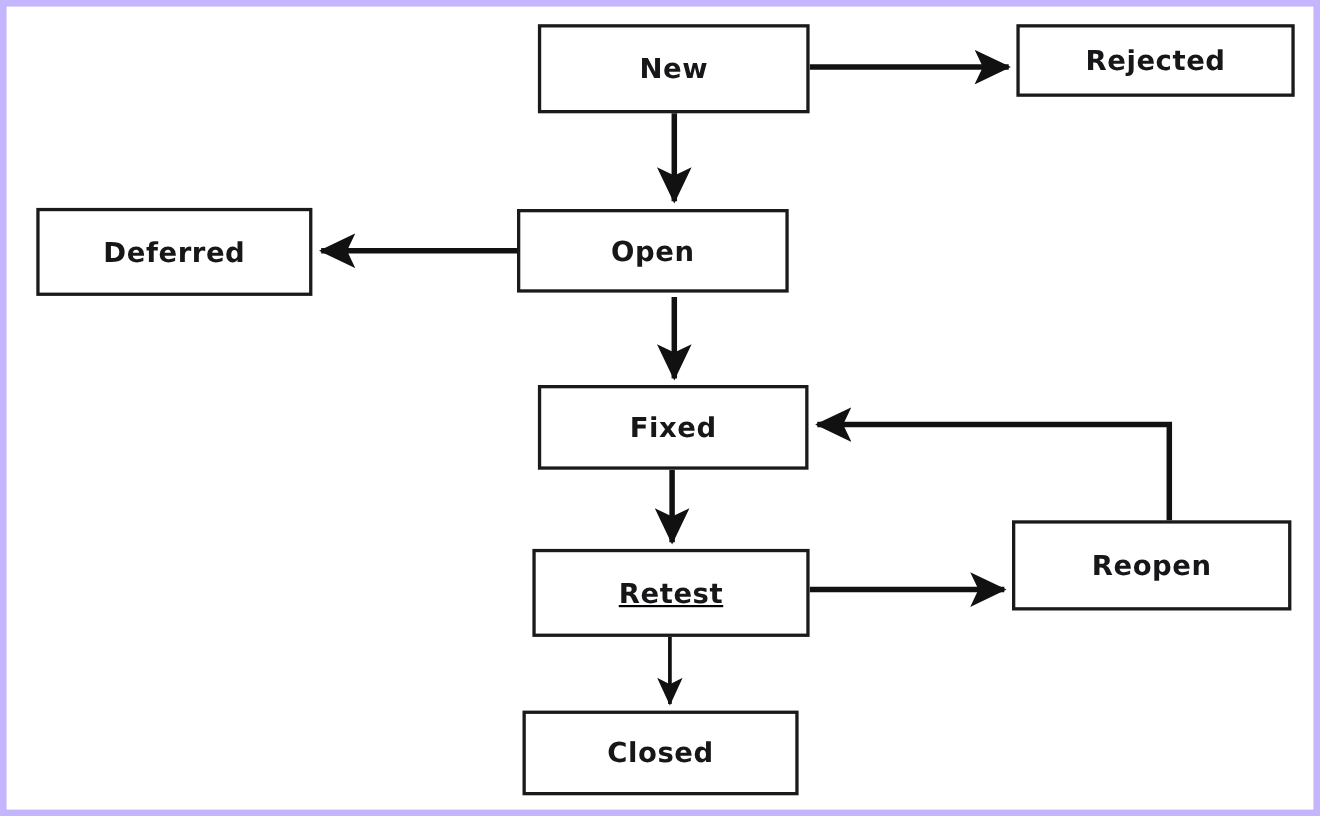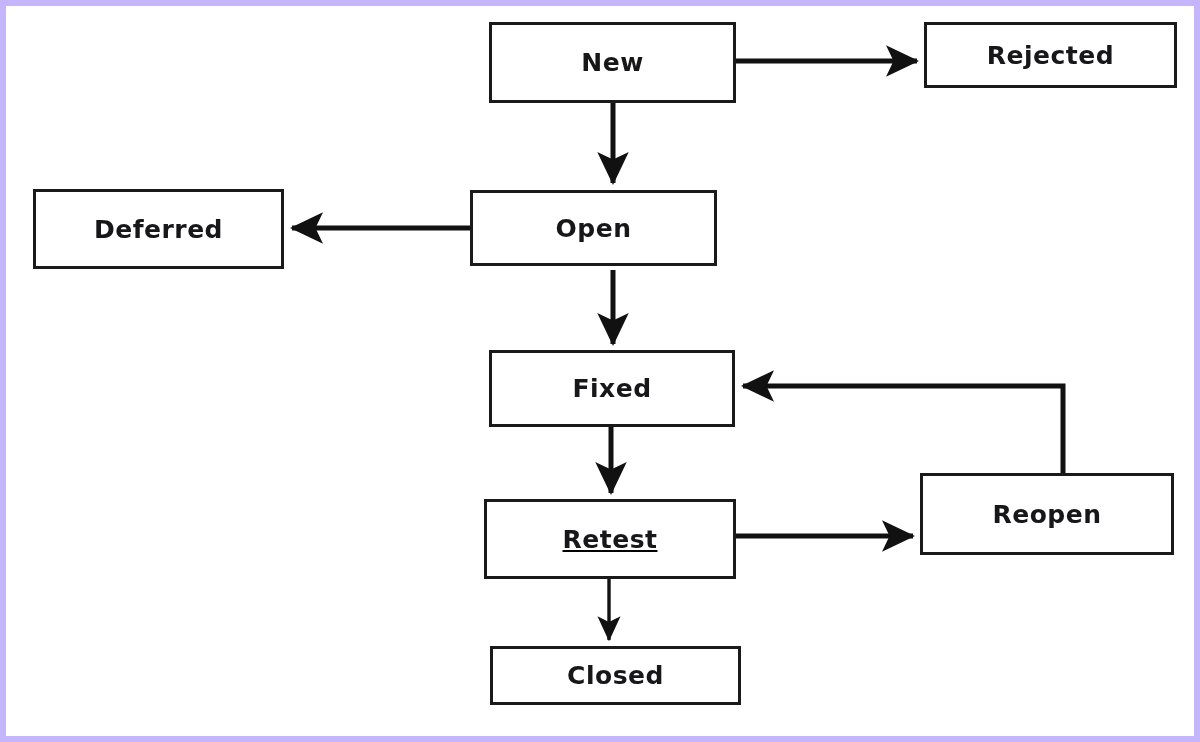--- a/index.html
+++ b/index.html
@@ -102,17 +102,17 @@
   </div>
 
   <div class="node-box" style="left:478px; top:493px; width:252px; height:80px;text-decoration:underline;">
     <span class="node-label">Retest</span>
   </div>
 
   <div class="node-box" style="left:914px; top:467px; width:254px; height:82px;">
     <span class="node-label">Reopen</span>
   </div>
 
-  <div class="node-box" style="left:484px; top:640px; width:251px; height:59px;">
+  <div class="node-box" style="left:469px; top:640px; width:251px; height:77px;">
     <span class="node-label">Closed</span>
   </div>
 
 </div>
 
 </body></html>

